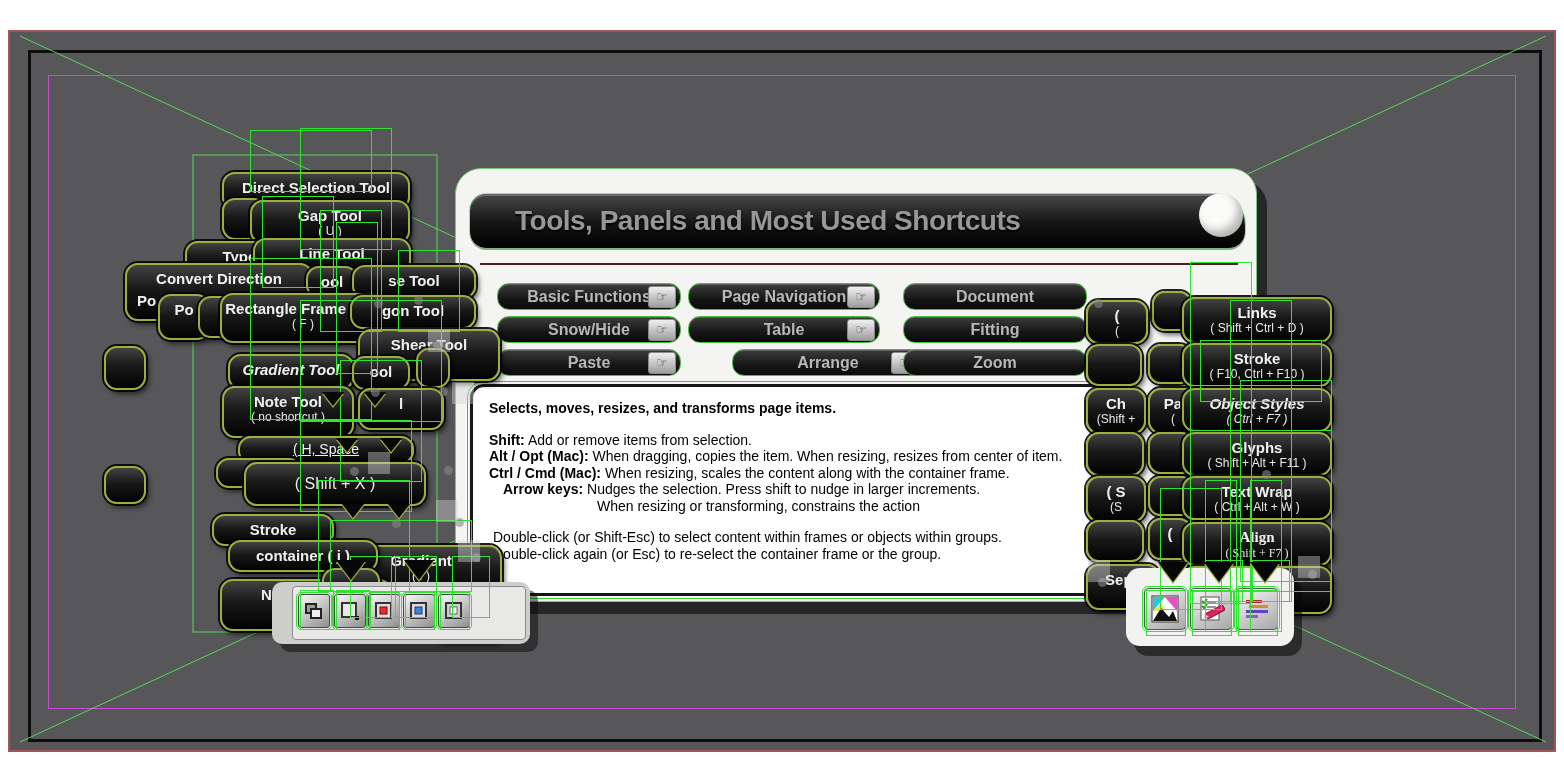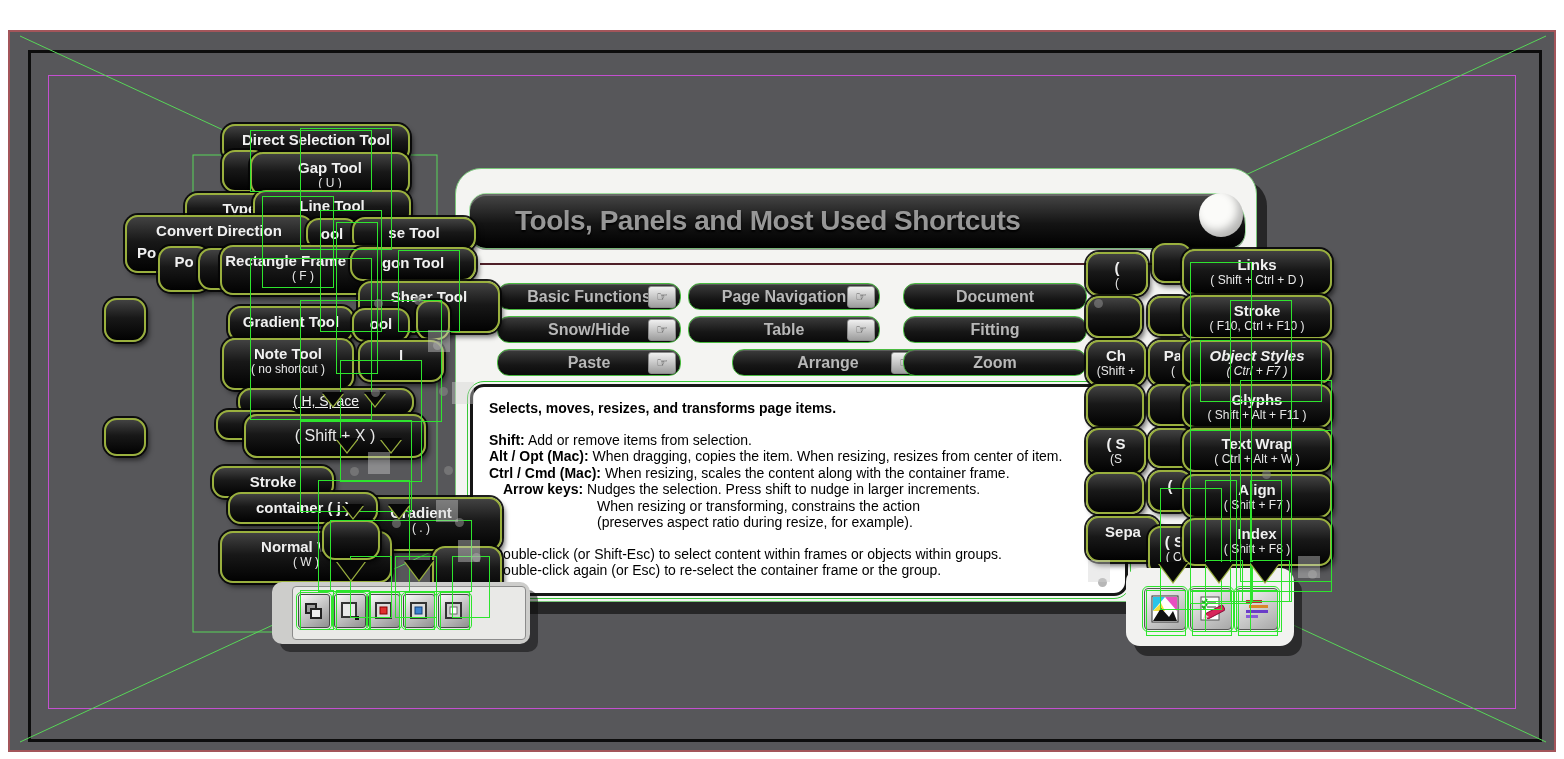--- a/index.html
+++ b/index.html
@@ -36,21 +36,21 @@
   .descbox{position:absolute;left:470px;top:384px;width:658px;height:212px;background:#fff;
         border:3px solid #161616;border-radius:14px;outline:1px solid #37c837;outline-offset:2px;
         box-sizing:border-box;padding:13px 8px 0 16px;color:#000;font-size:14px;line-height:16.5px;}
   .descbox .ln{white-space:nowrap;}
   .descbox .pfx{font-weight:bold;}
   .descbox .blank{height:15px;}
   
   .tip{position:absolute;border:2px solid #9ab03e;border-radius:13px;box-sizing:border-box;
         background:linear-gradient(#424242,#181818 45%,#020202);
         box-shadow:0 0 0 2px rgba(6,6,6,.9),3px 4px 5px rgba(0,0,0,.55);
-        color:#f0f0f0;text-align:center;overflow:hidden;}
+        color:#f0f0f0;text-align:center;overflow:hidden;margin-top:48px;}
   .tip .t1{font-weight:bold;font-size:15px;line-height:17px;padding-top:5px;white-space:nowrap;}
   .tip .t2{font-size:12px;line-height:15px;white-space:nowrap;color:#e9e9e9;}
   .tip .plain{font-weight:normal;font-size:14px;line-height:15px;padding-top:4px;white-space:nowrap;text-decoration:underline;}
   
   .sel{position:absolute;border:1px solid #2ee42e;pointer-events:none;}
   .dot{position:absolute;width:9px;height:9px;border-radius:50%;background:rgba(135,135,135,.6);}
   .sq{position:absolute;background:rgba(210,210,210,.42);}
   .tail{position:absolute;width:0;height:0;border-left:15px solid transparent;
         border-right:15px solid transparent;border-top:20px solid #070707;
         filter:drop-shadow(0 2px 0 #9ab03e);}
@@ -107,21 +107,20 @@
       <div class="sbtn" style="left: 903px; top: 349px; width: 182px;">Zoom</div>
     </div>
   <div class="descbox" id="descbox">
       <div class="ln" style="padding-left: 0px; font-weight: bold;">Selects, moves, resizes, and transforms page items.</div>
       <div class="blank"></div>
       <div class="ln" style="padding-left: 0px;"><span class="pfx">Shift:</span> Add or remove items from selection.</div>
       <div class="ln" style="padding-left: 0px;"><span class="pfx">Alt / Opt (Mac):</span> When dragging, copies the item. When resizing, resizes from center of item.</div>
       <div class="ln" style="padding-left: 0px;"><span class="pfx">Ctrl / Cmd (Mac):</span> When resizing, scales the content along with the container frame.</div>
       <div class="ln" style="padding-left: 14px;"><span class="pfx">Arrow keys:</span> Nudges the selection. Press shift to nudge in larger increments.</div>
       <div class="ln" style="padding-left: 108px;">When resizing or transforming, constrains the action</div>
-      <div class="ln" style="padding-left: 108px;">(preserves aspect ratio during resize, for example).</div>
       <div class="blank"></div>
       <div class="ln" style="padding-left: 4px;">Double-click (or Shift-Esc) to select content within frames or objects within groups.</div>
       <div class="ln" style="padding-left: 4px;">Double-click again (or Esc) to re-select the container frame or the group.</div>
     </div>
 
   <div id="tips-left">
       <div class="tip" style="left: 104px; top: 298px; width: 42px; height: 44px;"></div>
       <div class="tip" style="left: 104px; top: 418px; width: 42px; height: 38px;"></div>
       <div class="tip" style="left: 222px; top: 124px; width: 188px; height: 38px;">
         <div class="t1">Direct Selection Tool</div>
@@ -157,21 +156,21 @@
         <div class="t1">Rectangle Frame Tool</div>
         <div class="t2">( F )</div>
       </div>
       <div class="tip" style="left: 350px; top: 247px; width: 126px; height: 34px;">
         <div class="t1">gon Tool</div>
       </div>
       <div class="tip" style="left: 358px; top: 281px; width: 142px; height: 52px;">
         <div class="t1">Shear Tool</div>
         <div class="t2">( O )</div>
       </div>
-      <div class="tip" style="left: 228px; top: 306px; width: 126px; height: 36px;">
+      <div class="tip" style="left: 228px; top: 306px; width: 126px; height: 36px; font-style: italic;">
         <div class="t1">Gradient Tool</div>
       </div>
       <div class="tip" style="left: 352px; top: 308px; width: 58px; height: 34px;">
         <div class="t1">ool</div>
       </div>
       <div class="tip" style="left: 416px; top: 300px; width: 34px; height: 40px;"></div>
       <div class="tip" style="left: 222px; top: 338px; width: 132px; height: 52px;">
         <div class="t1">Note Tool</div>
         <div class="t2">( no shortcut )</div>
       </div>
@@ -244,21 +243,21 @@
       </div>
       <div class="tip" style="left: 1148px; top: 428px; width: 46px; height: 40px;"></div>
       <div class="tip" style="left: 1182px; top: 428px; width: 150px; height: 44px;">
         <div class="t1">Text Wrap</div>
         <div class="t2">( Ctrl + Alt + W )</div>
       </div>
       <div class="tip" style="left: 1086px; top: 472px; width: 58px; height: 42px;"></div>
       <div class="tip" style="left: 1148px; top: 470px; width: 44px; height: 42px;">
         <div class="t1">(</div>
       </div>
-      <div class="tip" style="left: 1182px; top: 474px; width: 150px; height: 44px;">
+      <div class="tip" style="left: 1182px; top: 474px; width: 150px; height: 44px; font-family: Liberation Serif, serif;">
         <div class="t1">Align</div>
         <div class="t2">( Shift + F7 )</div>
       </div>
       <div class="tip" style="left: 1086px; top: 516px; width: 74px; height: 46px;">
         <div class="t1">Sepa</div>
       </div>
       <div class="tip" style="left: 1148px; top: 526px; width: 62px; height: 50px;">
         <div class="t1">( Sh</div>
         <div class="t2">( Opt</div>
       </div>

